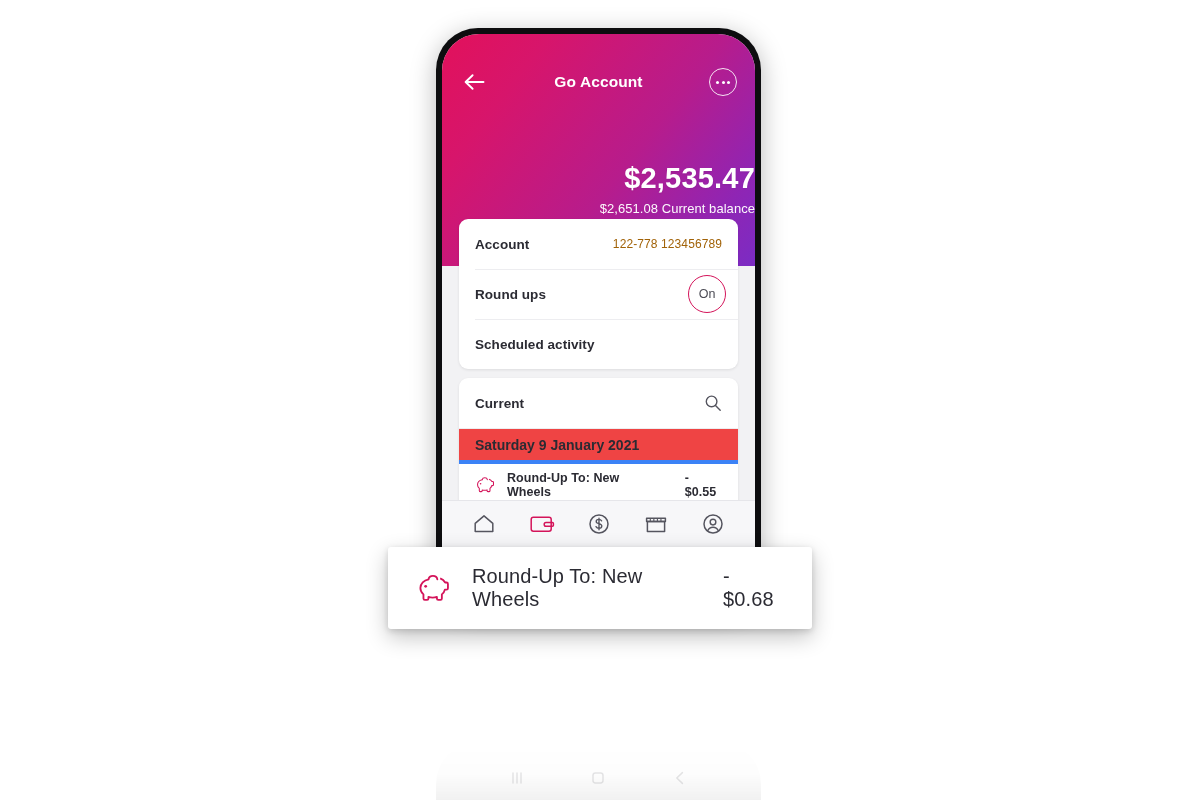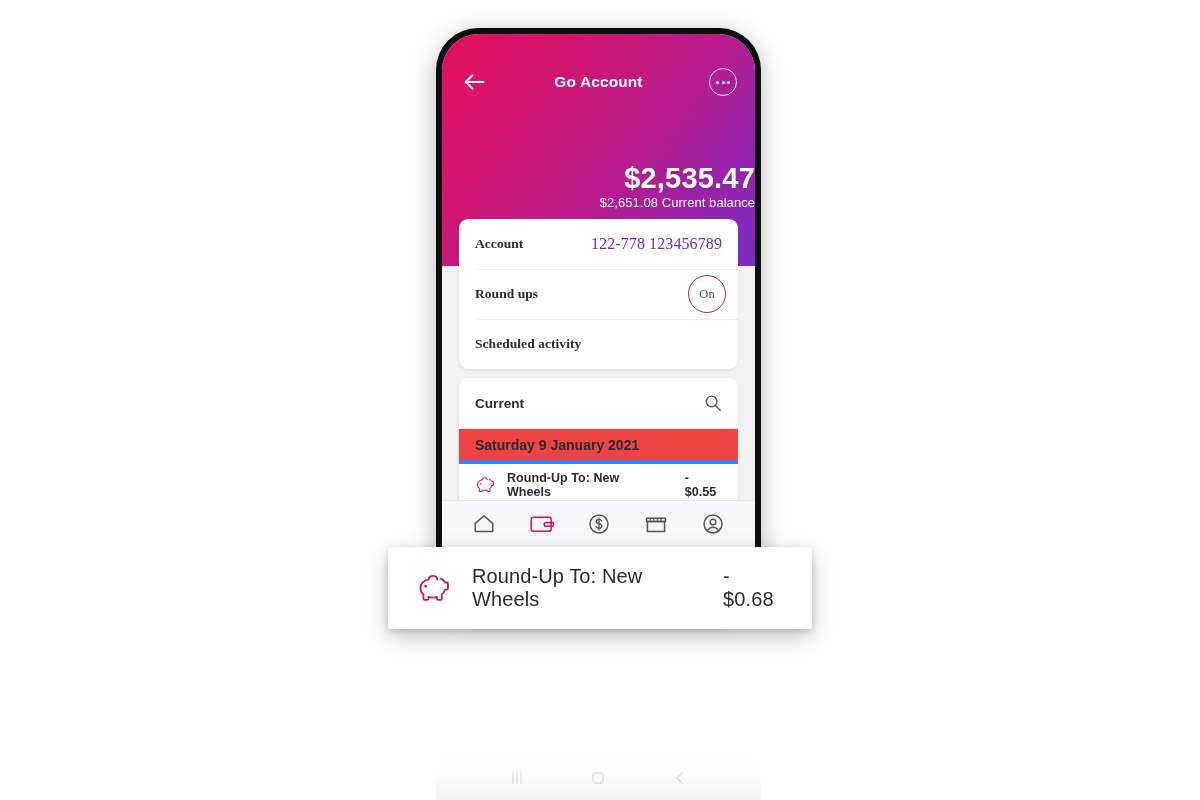--- a/index.html
+++ b/index.html
@@ -65,50 +65,50 @@
 
   #balance-block{
     position:absolute; left:0; right:0; top:128px;
     text-align:right; color:#fff;
   }
   #available-balance{
     font-size:29px; font-weight:bold; letter-spacing:.2px;
     text-shadow:0 1px 2px rgba(0,0,0,.07);
   }
   #current-balance{
-    font-size:13px; letter-spacing:.05px;
+    font-size:13px; margin-top:6px; letter-spacing:.05px;
     color:rgba(255,255,255,.97);
   }
 
   
   .card{
     position:absolute; left:17px; right:17px;
     background:#fff;
     border-radius:9px;
     box-shadow:0 1px 3px rgba(0,0,0,.09);
     overflow:hidden;
   }
-  #account-card{ top:185px;font-family:Liberation Serif, serif; }
+  #account-card{ top:185px; }
   #activity-card{ top:344px; bottom:-4px; border-radius:9px 9px 0 0; }
 
   .row{
     display:flex; align-items:center; justify-content:space-between;
     height:50px;
     padding:0 16px;
     position:relative;
   }
   .row + .row::before{
     content:""; position:absolute; left:16px; right:0; top:0;
     height:1px; background:#ededf0;
   }
   .row-label{
     font-size:13.5px; font-weight:bold; color:#2b2b33; letter-spacing:.05px;
   }
   .row-value{
-    font-size:16px; color:#6d28d9; letter-spacing:.1px;
+    font-size:12px; color:#a16207; letter-spacing:.1px;
   }
 
   
   #round-ups-badge{
     width:38px;height:38px;border-radius:50%;
     border:1.8px solid #d4145a;
     display:flex;align-items:center;justify-content:center;
     font-size:12.5px;color:#4c4c55;
     margin-right:-4px;
     background:#fff;

